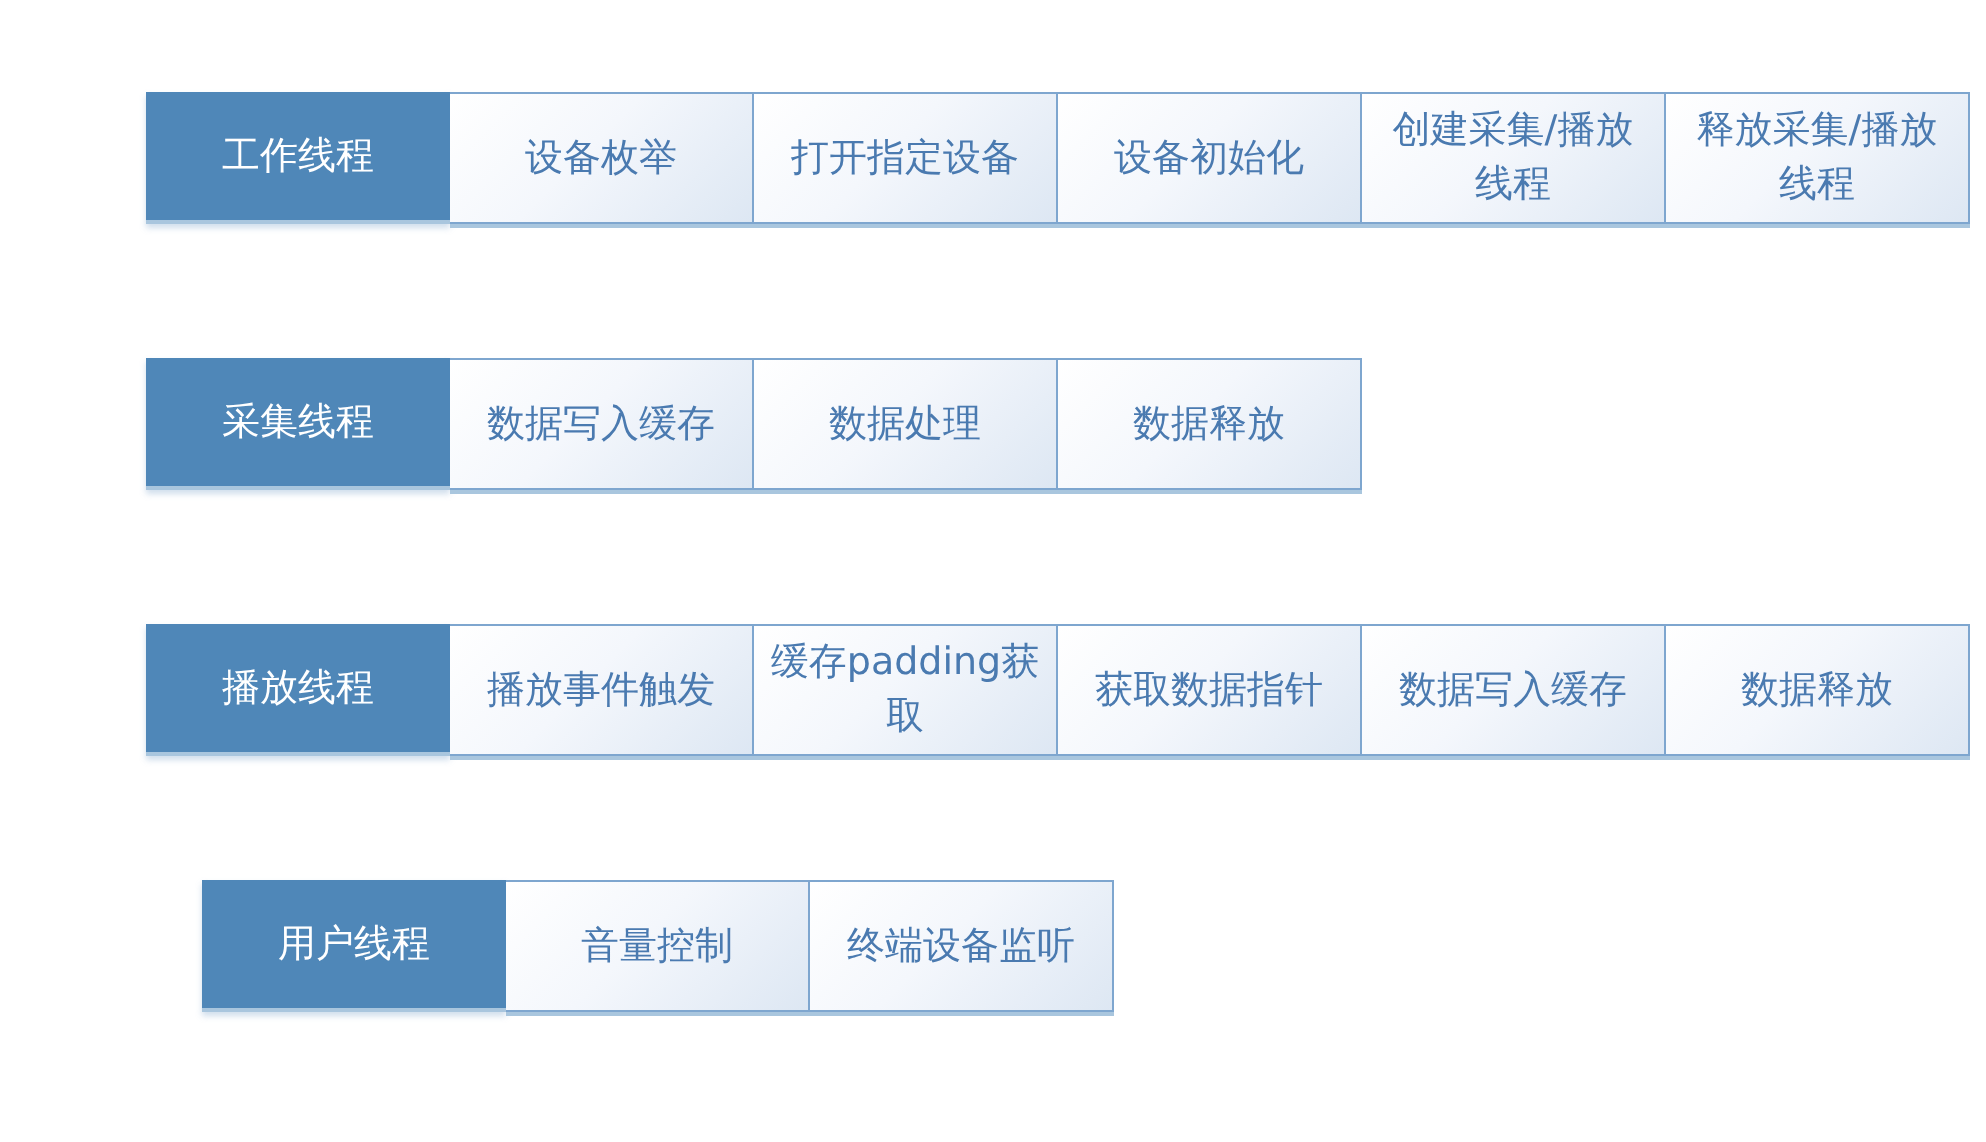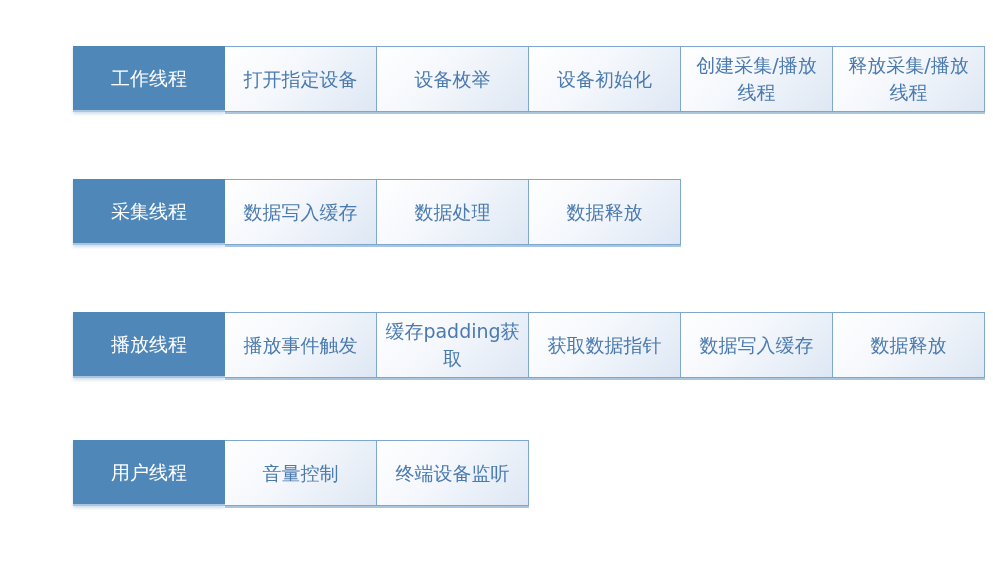--- a/index.html
+++ b/index.html
@@ -14,22 +14,22 @@
   .item { color:#4a7ab0;
           background: linear-gradient(135deg, #ffffff 0%, #f4f7fc 45%, #dde7f3 100%);
           border:1px solid #7ea6cf; border-left:none;
           box-shadow: 0 2px 0 #a9c6de; }
 </style>
 </head>
 <body>
 
 <div class="row" style="top:46px;">
   <div class="cell head">工作线程</div>
+  <div class="cell item">设备枚举</div>
   <div class="cell item">打开指定设备</div>
-  <div class="cell item">设备枚举</div>
   <div class="cell item">设备初始化</div>
   <div class="cell item">创建采集/播放线程</div>
   <div class="cell item">释放采集/播放线程</div>
 </div>
 
 <div class="row" style="top:179px;justify-content:flex-end;">
   <div class="cell head">采集线程</div>
   <div class="cell item">数据写入缓存</div>
   <div class="cell item">数据处理</div>
   <div class="cell item">数据释放</div>
@@ -37,17 +37,17 @@
 
 <div class="row" style="top:312px;justify-content:space-between;">
   <div class="cell head">播放线程</div>
   <div class="cell item">播放事件触发</div>
   <div class="cell item">缓存padding获取</div>
   <div class="cell item">获取数据指针</div>
   <div class="cell item">数据写入缓存</div>
   <div class="cell item">数据释放</div>
 </div>
 
-<div class="row" style="top:440px;">
+<div class="row" style="top:440px;margin-left:28px;">
   <div class="cell head">用户线程</div>
   <div class="cell item">音量控制</div>
   <div class="cell item">终端设备监听</div>
 </div>
 
 </body></html>

